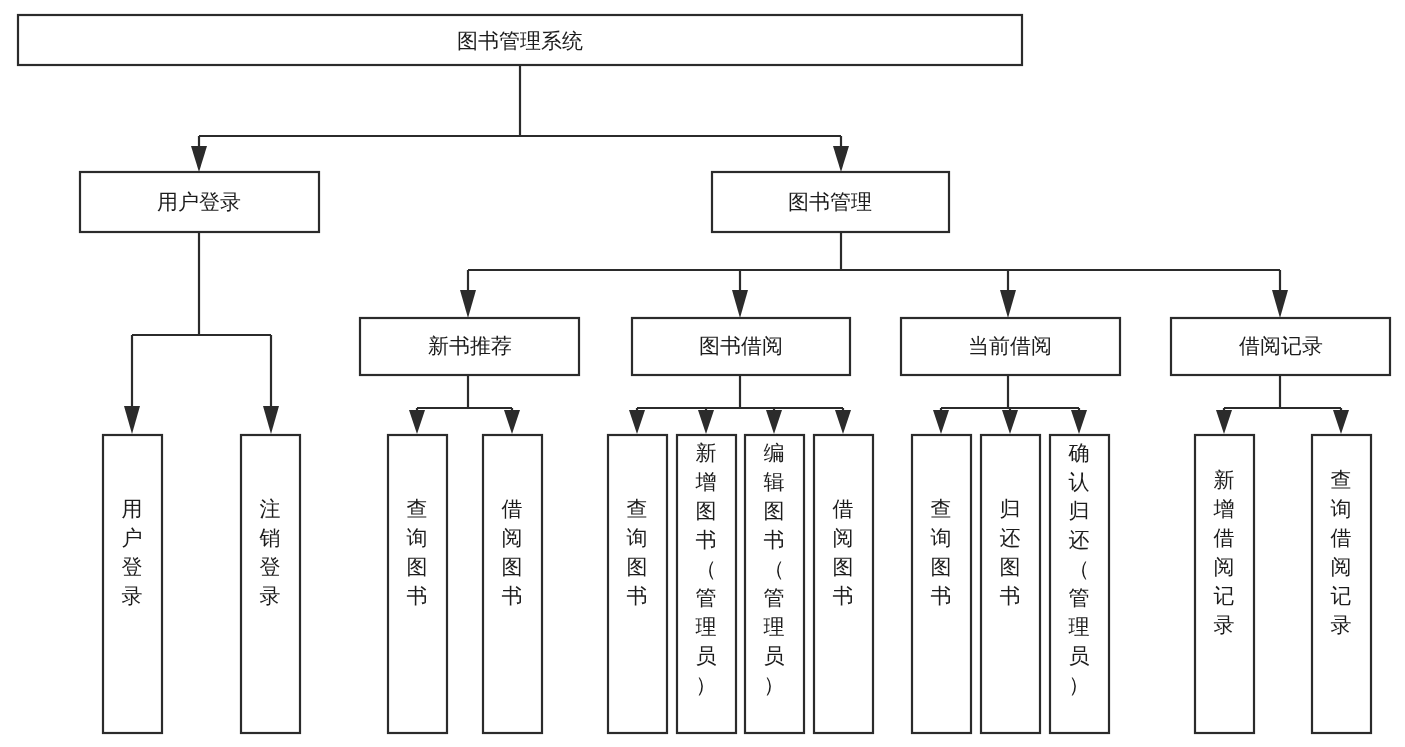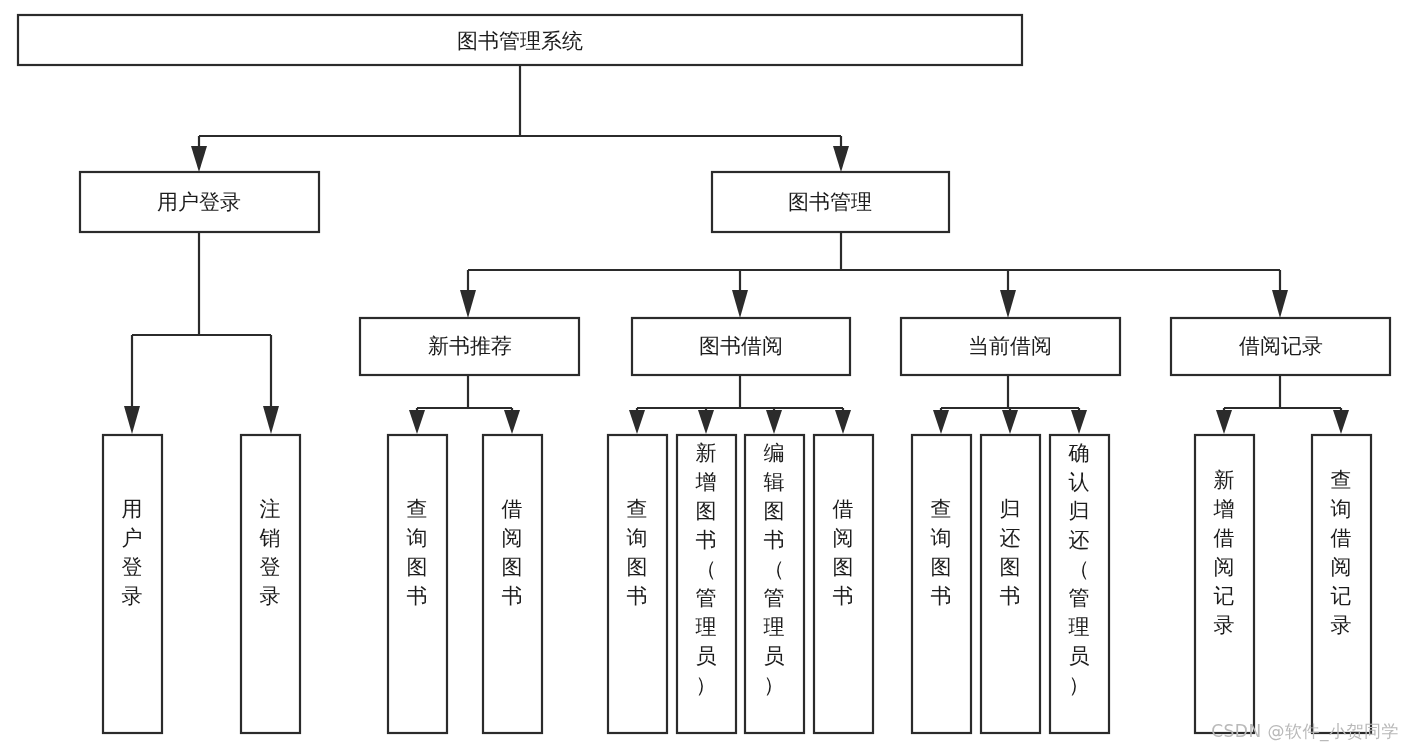--- a/index.html
+++ b/index.html
@@ -216,14 +216,13 @@
       <rect class="node-box" x="1195" y="435" width="59" height="298"></rect>
       <text class="node-label-v" x="1224" y="487"><tspan x="1224" y="487">新</tspan><tspan x="1224" y="516">增</tspan><tspan x="1224" y="545">借</tspan><tspan x="1224" y="574">阅</tspan><tspan x="1224" y="603">记</tspan><tspan x="1224" y="632">录</tspan></text>
     </g>
     <g>
       <rect class="node-box" x="1312" y="435" width="59" height="298"></rect>
       <text class="node-label-v" x="1341" y="487"><tspan x="1341" y="487">查</tspan><tspan x="1341" y="516">询</tspan><tspan x="1341" y="545">借</tspan><tspan x="1341" y="574">阅</tspan><tspan x="1341" y="603">记</tspan><tspan x="1341" y="632">录</tspan></text>
     </g>
 
   </svg>
 
-  <div class="watermark">CSDN @软件_小贺同学</div>
 </div>
 
 </body></html>

